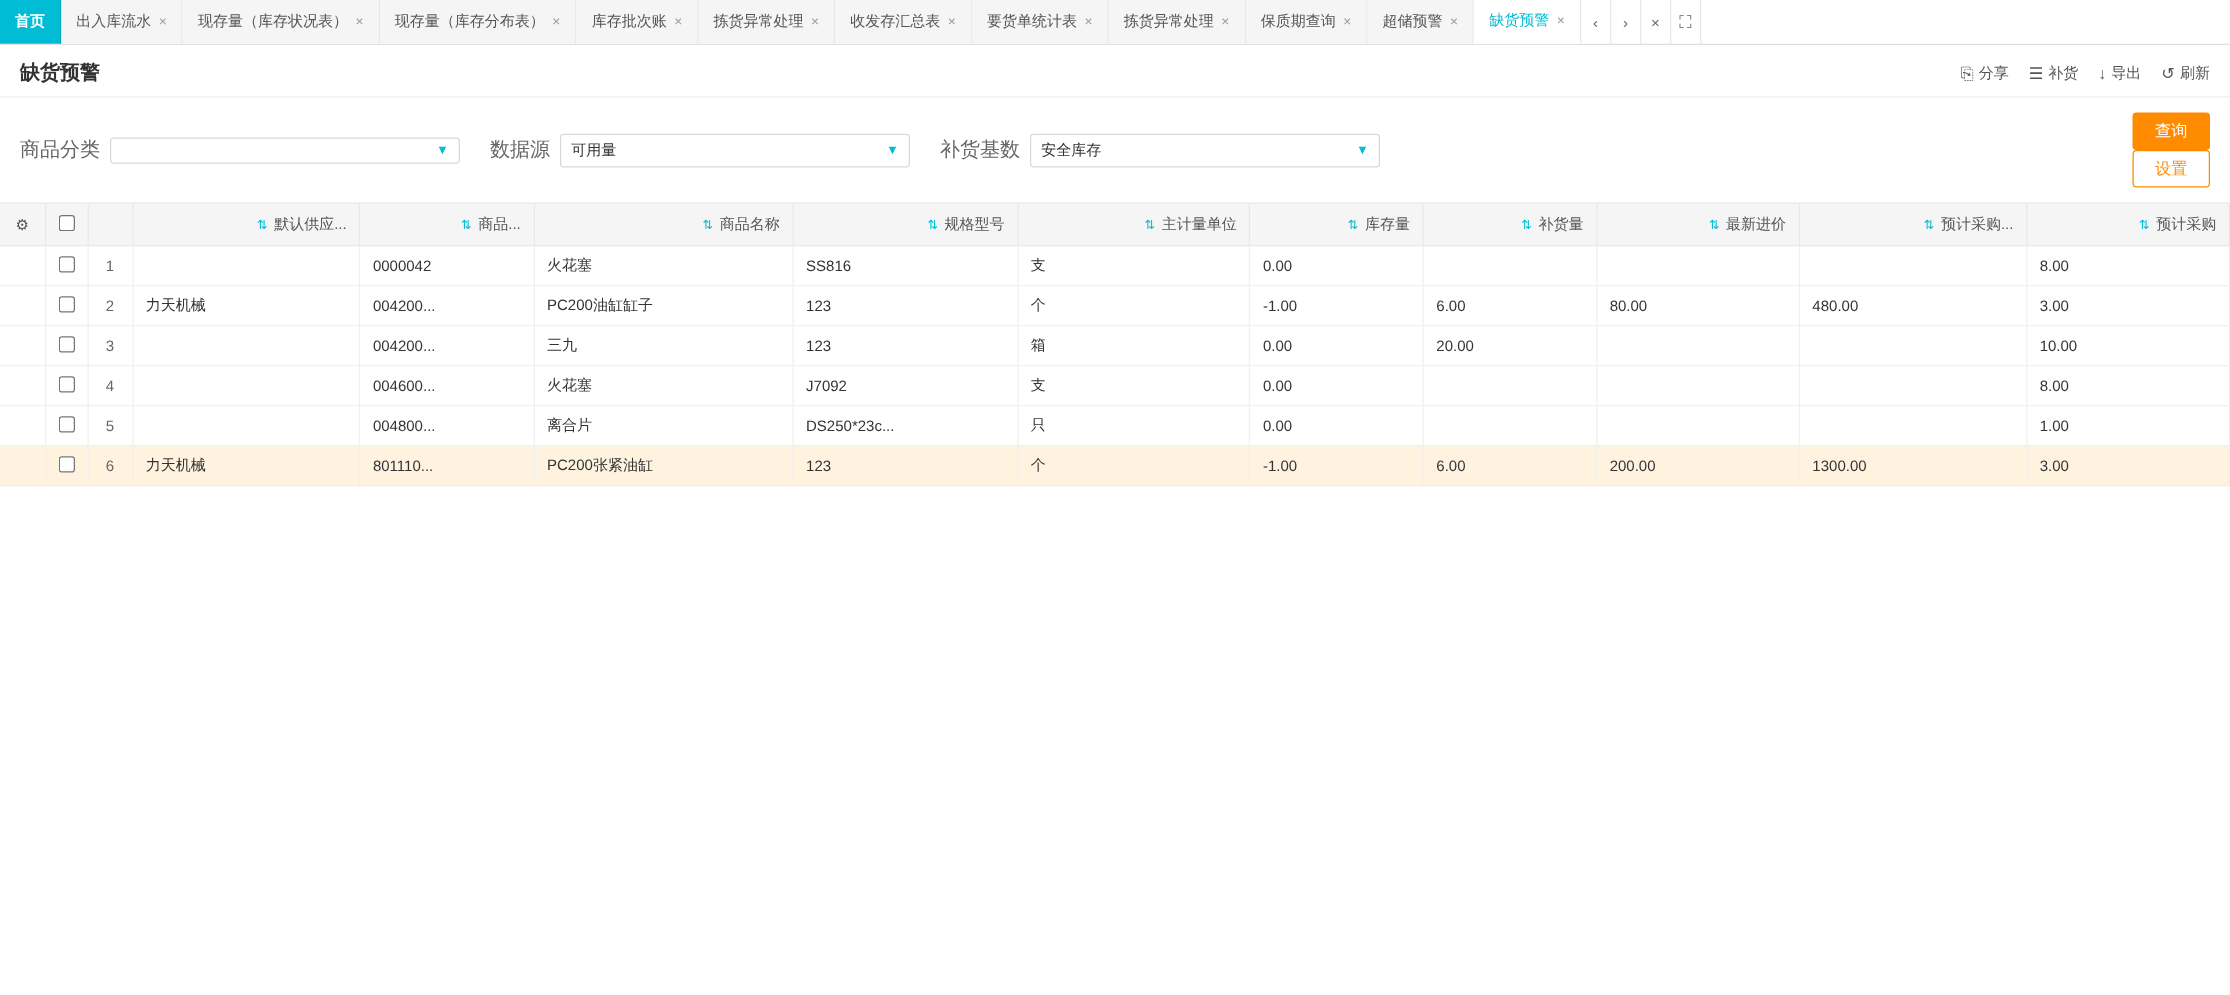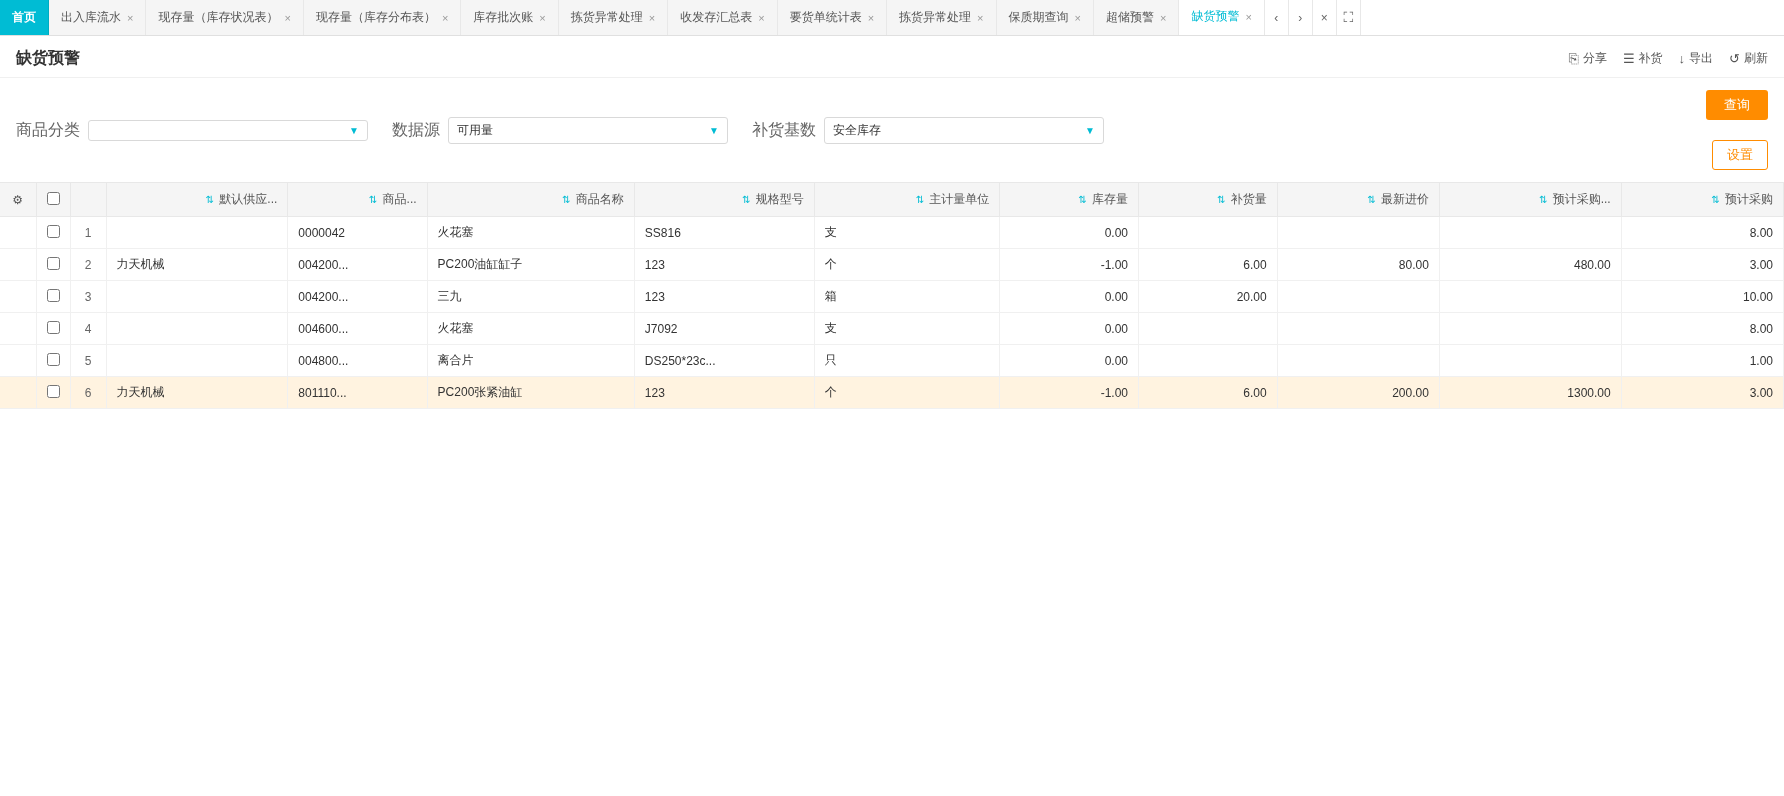--- a/index.html
+++ b/index.html
@@ -142,22 +142,21 @@
       border-radius: 3px;
       padding: 5px 14px;
       cursor: pointer;
       font-size: 13px;
     }
 
     .filter-actions {
       margin-left: auto;
       display: flex;
       flex-direction: column;
-      gap: 20px;
-      align-items: flex-end;
+      gap: 0;
     }
 
     
     .table-container {
       padding: 0 0;
     }
     table {
       width: 100%;
       border-collapse: collapse;
       font-size: 12px;
@@ -179,21 +178,21 @@
     tbody tr {
       border-bottom: 1px solid #f0f0f0;
     }
     tbody tr.highlighted { background: #fff3e0; }
     tbody td {
       padding: 7px 10px;
       color: #333;
       border-right: 1px solid #f0f0f0;
       white-space: nowrap;
     }
-    tbody td.num { text-align: right; }
+    tbody td.num { }
     .th-gear {
       width: 36px;
       text-align: center;
     }
     .th-check { width: 30px; text-align: center; }
     .row-num { color: #666; text-align: center; }
     input[type="checkbox"] { cursor: pointer; }
 
     .gear-icon-cell {
       text-align: center;

